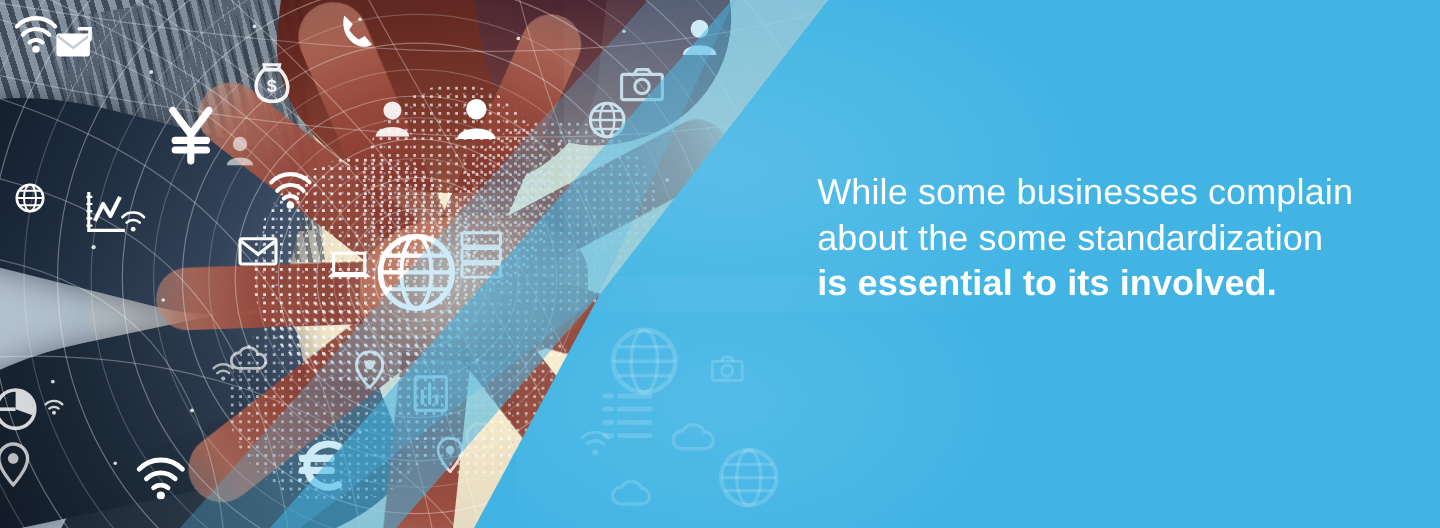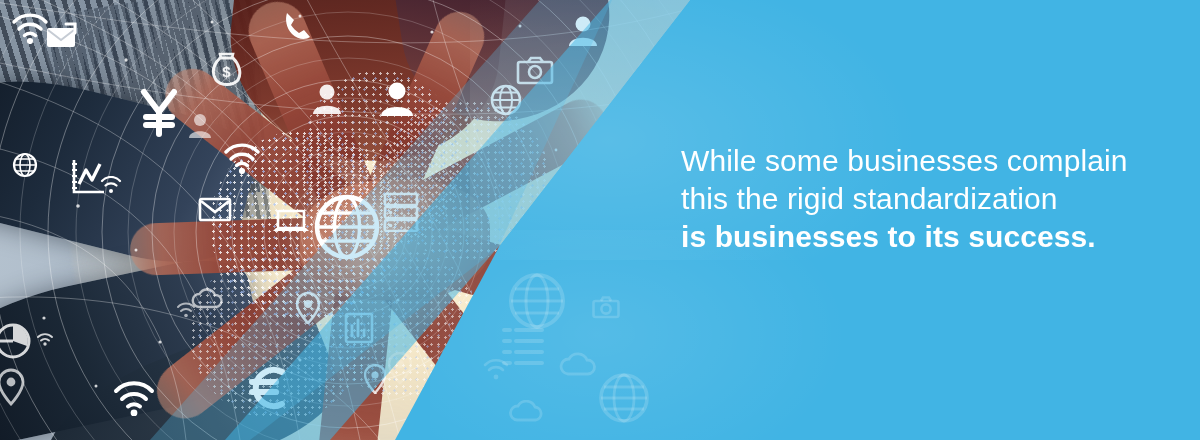--- a/index.html
+++ b/index.html
@@ -689,20 +689,20 @@
   </div>
 
   <div class="blue-sheen"></div>
   <div class="blue-sheen2"></div>
 
   <div class="quote">
     <span class="ln">
       <span>While some businesses complain</span>
     </span>
     <span class="ln">
-      <span>this the rigid standardization</span>
+      <span>about the some standardization</span>
     </span>
     <span class="ln">
-      <b>is businesses to its success.</b>
+      <b>is essential to its involved.</b>
     </span>
   </div>
 
 </div>
 
 </body></html>

